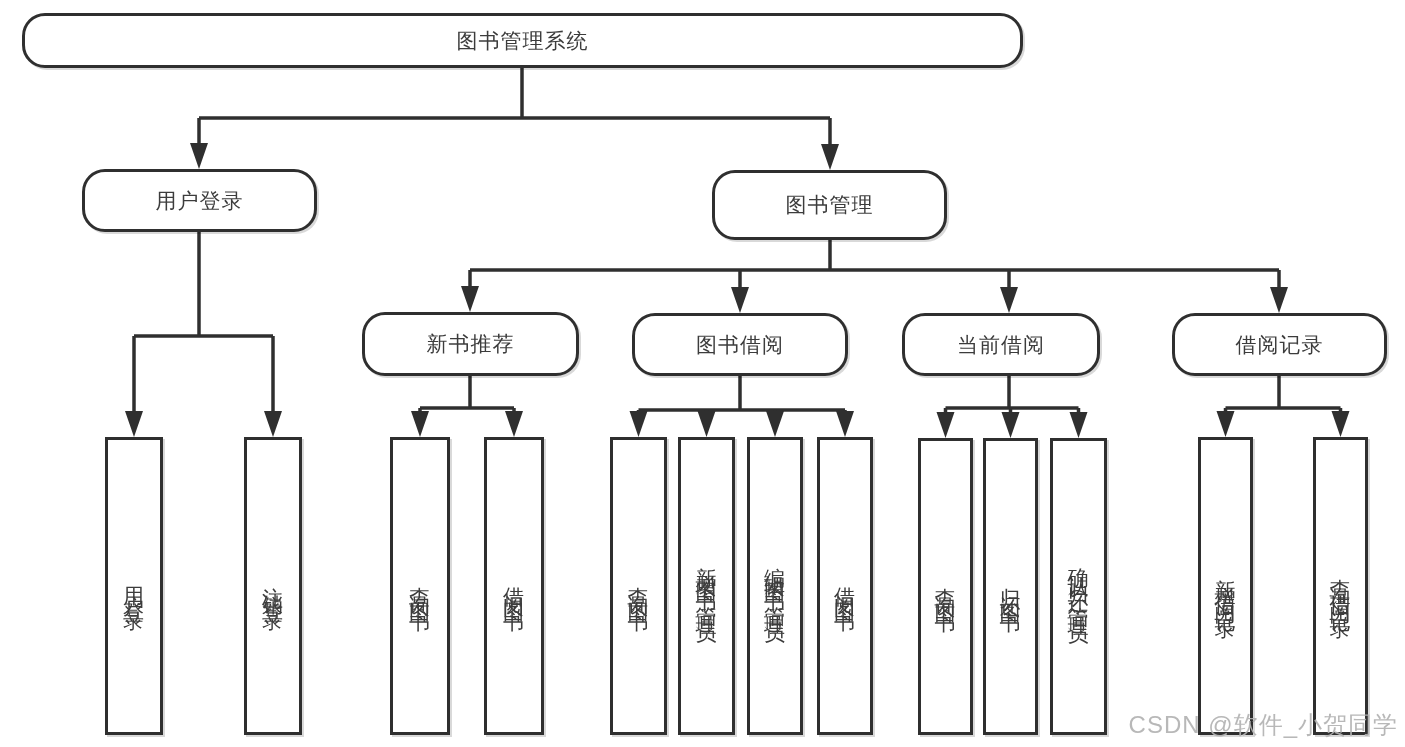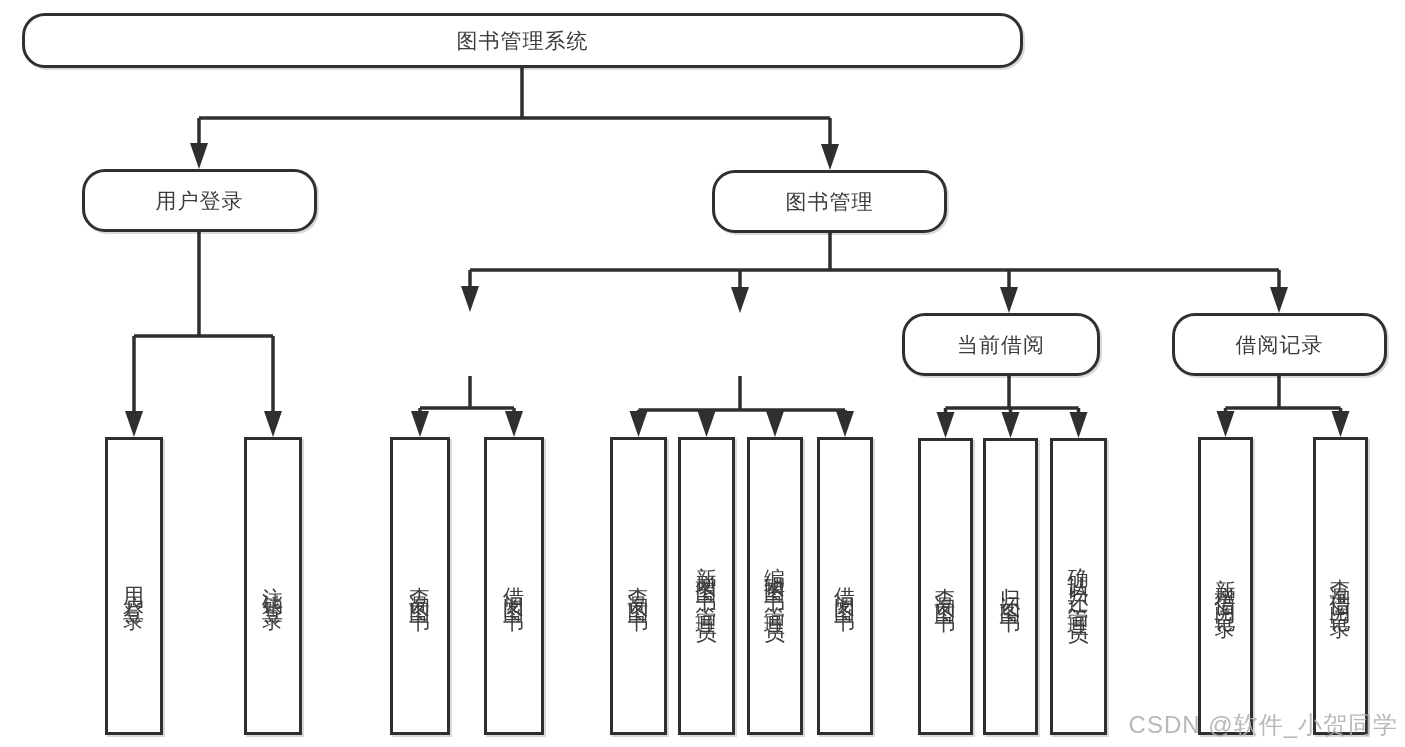--- a/index.html
+++ b/index.html
@@ -86,24 +86,30 @@
       <polygon points="1331.5,411 1349.5,411 1340.5,437" fill="#2f2f2f"></polygon>
     </svg>
 
   <div class="node hnode" style="left:22px;top:13px;width:1001px;height:55px">
     <span>图书管理系统</span>
   </div>
 
   <div class="node hnode" style="left:82px;top:169px;width:235px;height:63px">
     <span>用户登录</span>
   </div>
-  <div class="node hnode" style="left:712px;top:170px;width:235px;height:63px">
+  <div class="node hnode" style="left:712px;top:170px;width:235px;height:70px">
     <span>图书管理</span>
   </div>
 
+  <div class="node hnode" style="left:362px;top:312px;width:217px;height:64px">
+    <span>新书推荐</span>
+  </div>
+  <div class="node hnode" style="left:632px;top:313px;width:216px;height:63px">
+    <span>图书借阅</span>
+  </div>
   <div class="node hnode" style="left:902px;top:313px;width:198px;height:63px">
     <span>当前借阅</span>
   </div>
   <div class="node hnode" style="left:1172px;top:313px;width:215px;height:63px">
     <span>借阅记录</span>
   </div>
 
   <div class="node vnode" style="left:105px;top:437px;width:58px;height:298px">
     <span>用户登录</span>
   </div>

